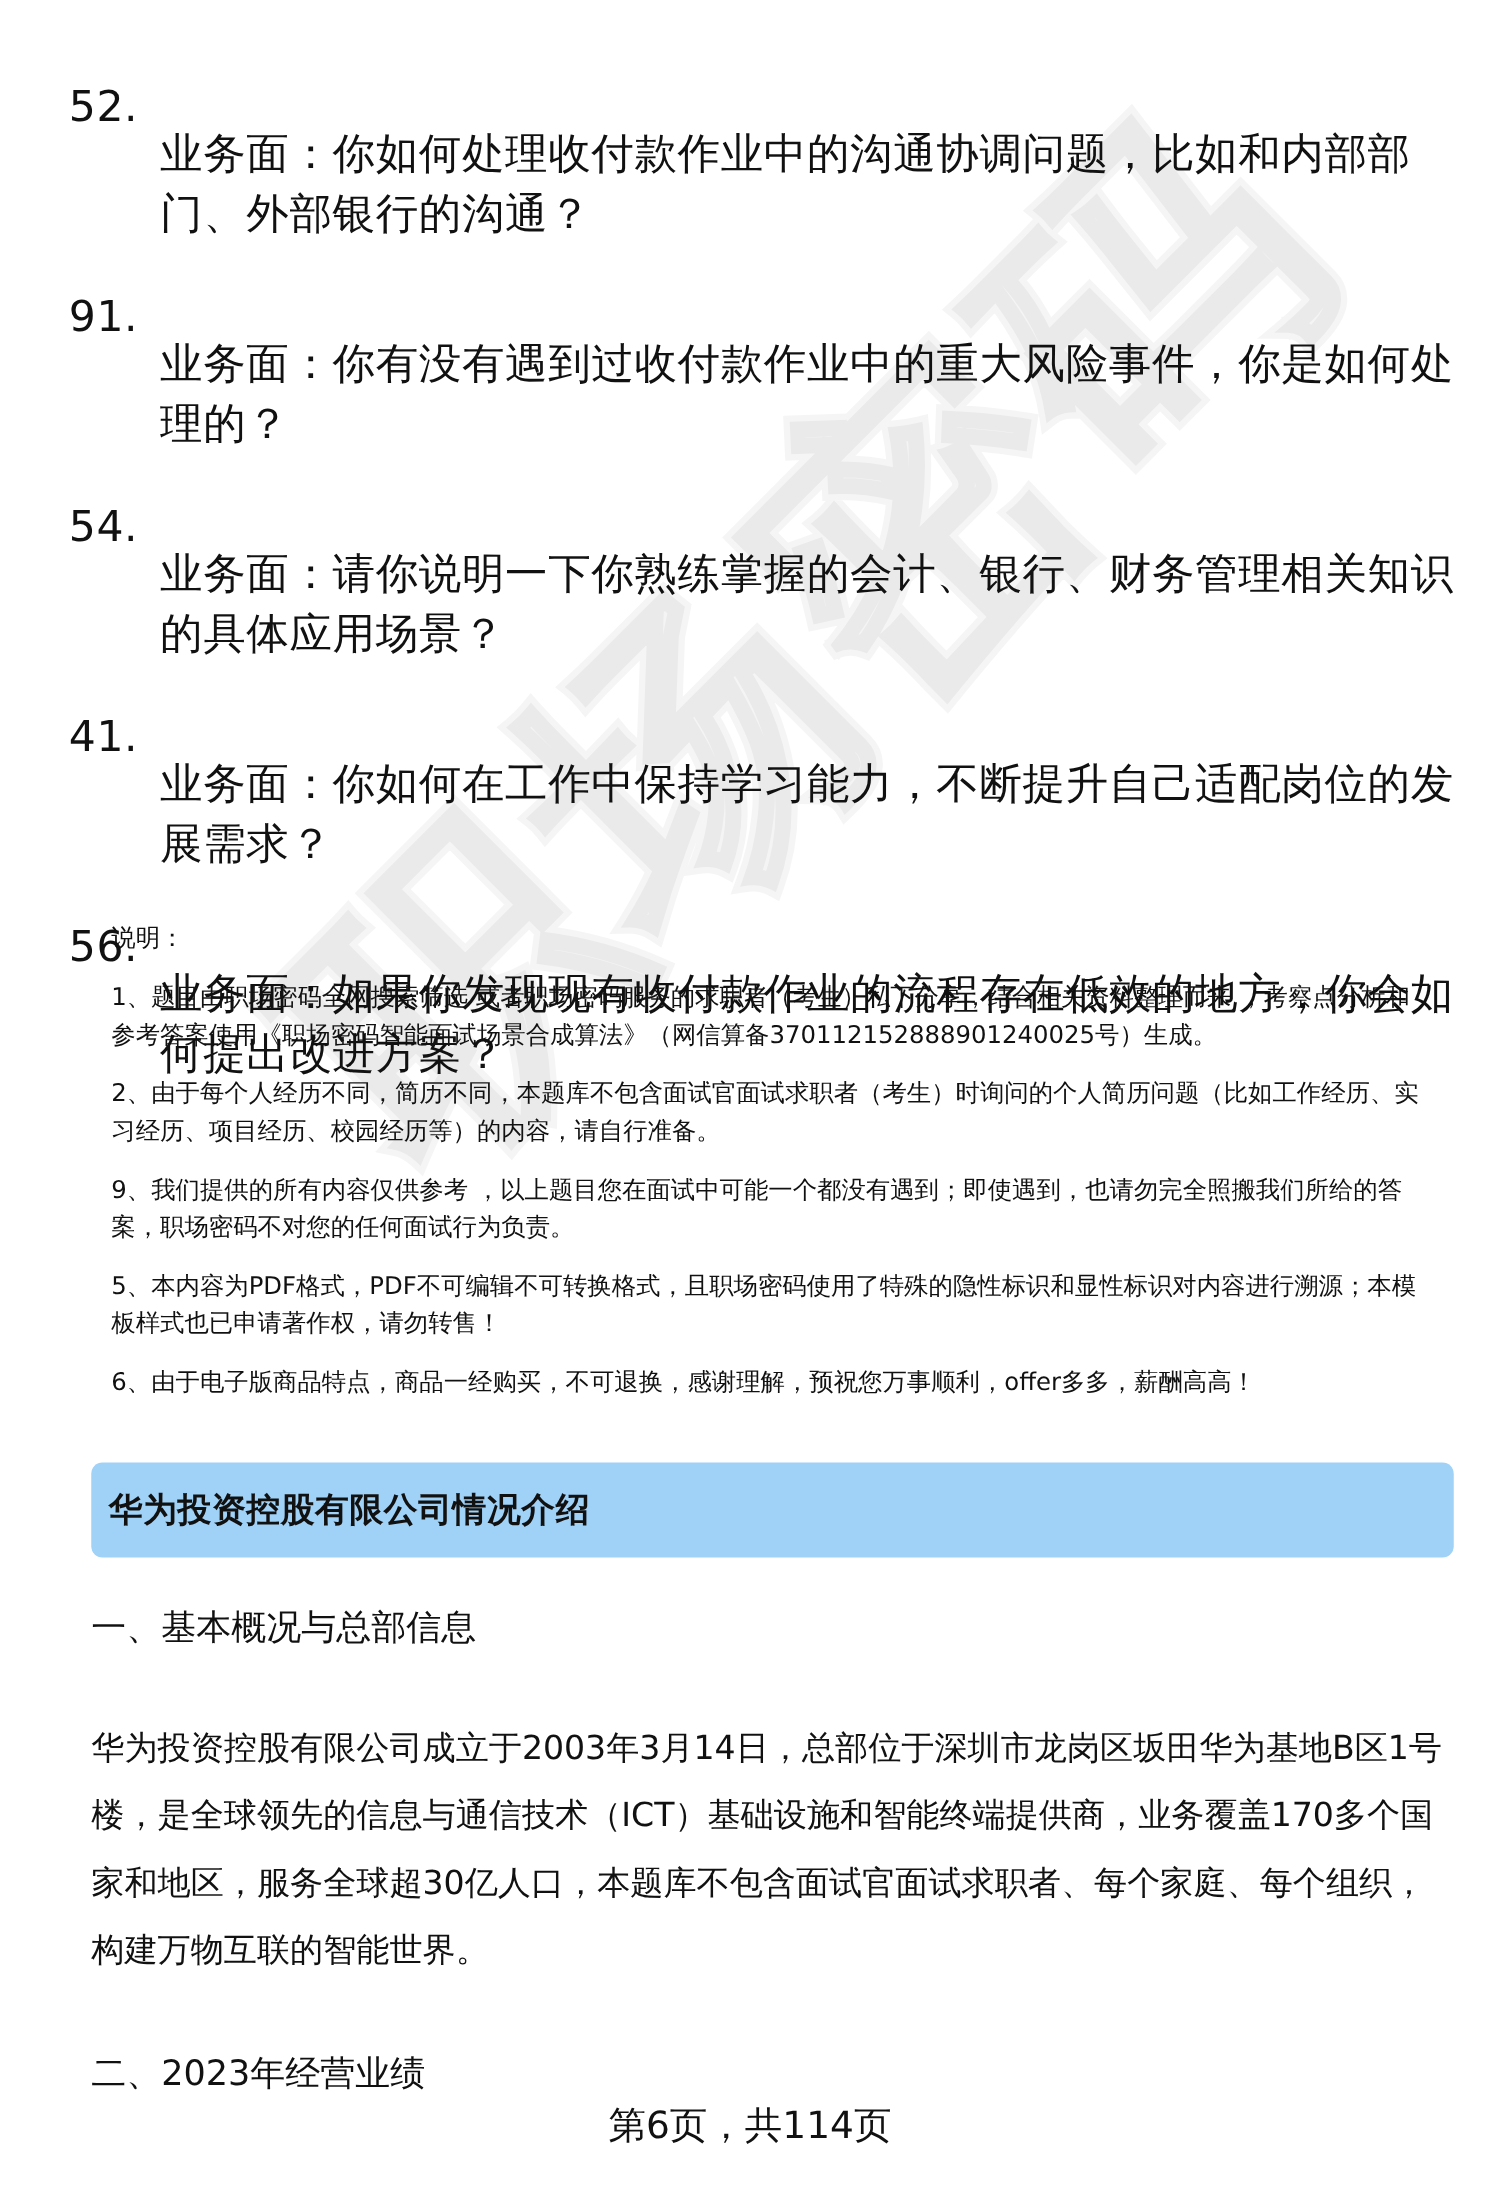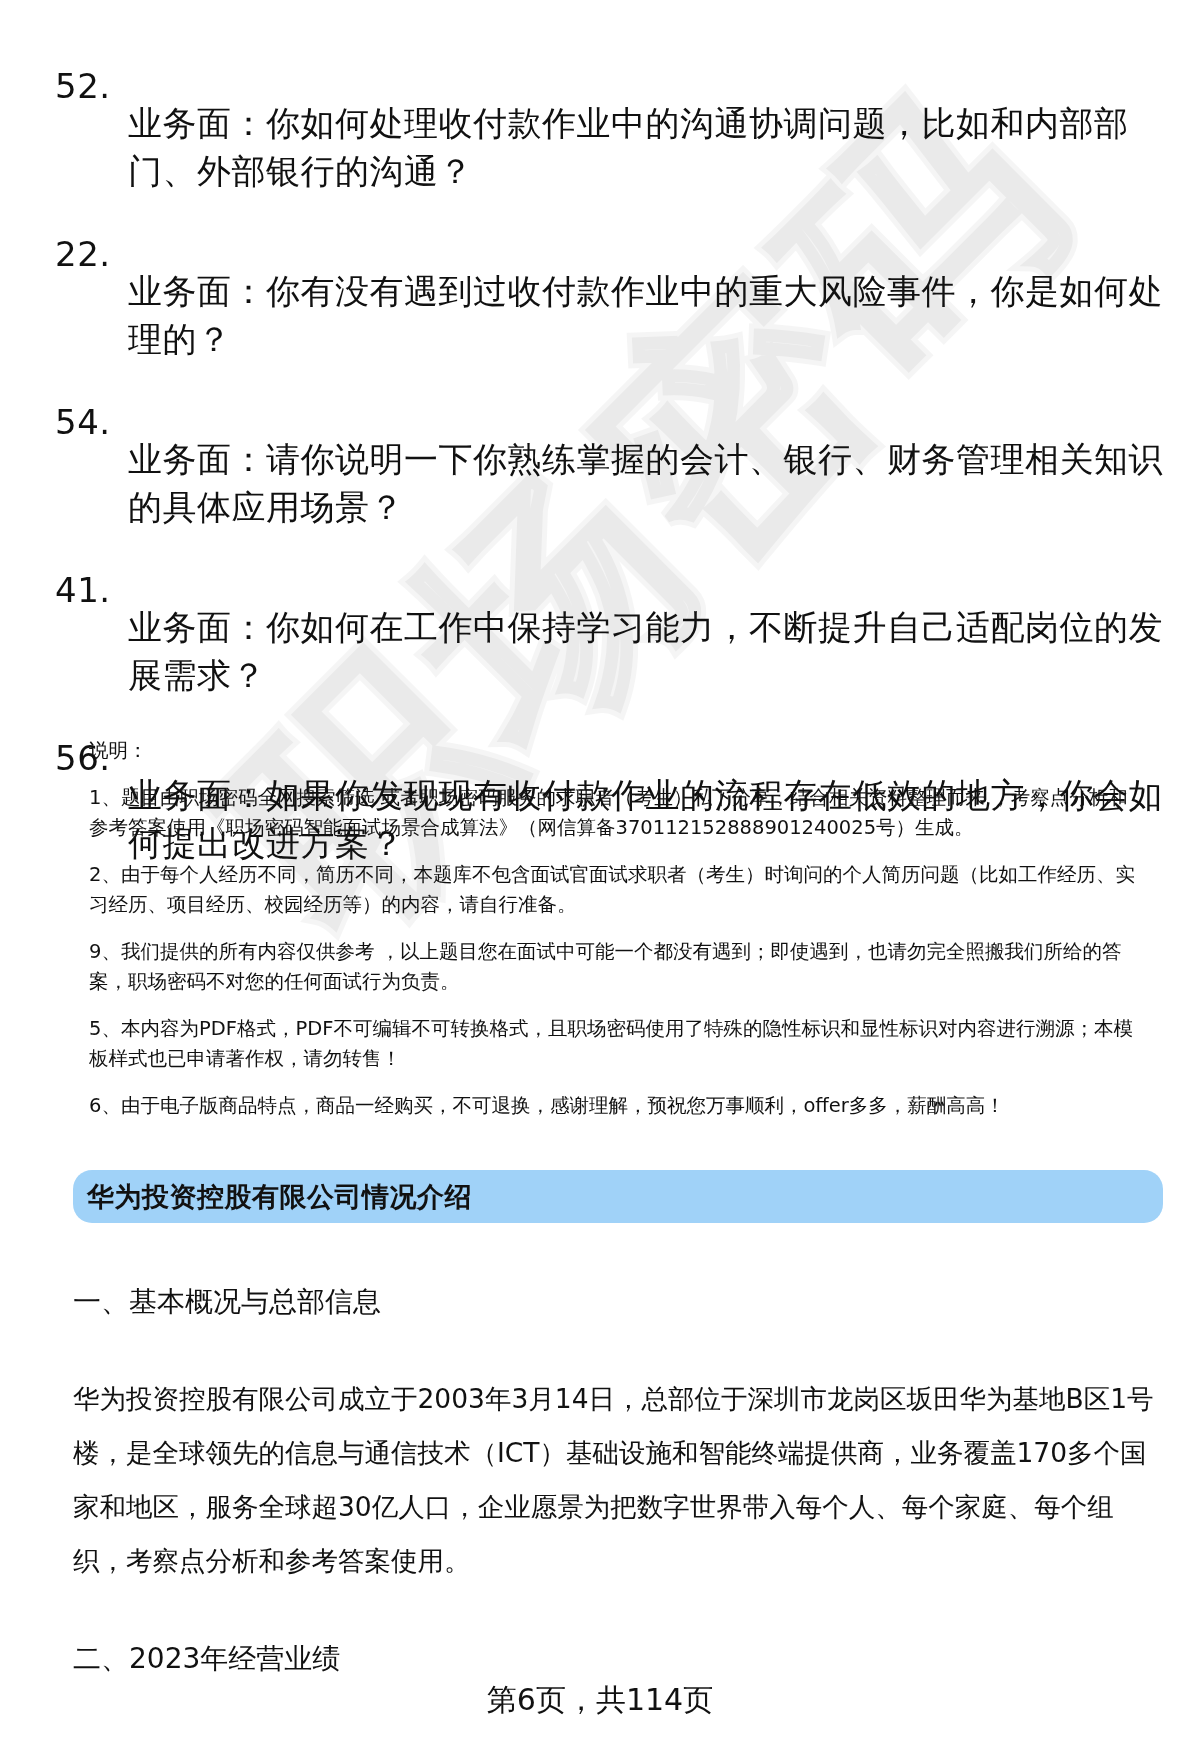--- a/index.html
+++ b/index.html
@@ -69,23 +69,23 @@
       color: #111;
     }
     .notes p {
       margin: 16px;
     }
     .banner {
       position: absolute;
       left: 73px;
       top: 1170px;
       width: 1090px;
-      height: 53px;
+      height: 76px;
       background: #a0d2f8;
-      border-radius: 19px;
+      border-radius: 9px;
       display: flex;
       align-items: center;
     }
     .banner .title {
       margin-left: 14px;
       font-size: 27px;
       font-weight: bold;
       color: #111;
       letter-spacing: 0.5px;
     }
@@ -122,21 +122,21 @@
 <div class="watermark">职场密码</div>
 
 <div class="page">
 
   <div class="questions">
     <div class="question">
       <span class="num">52.</span>
       <span class="text">业务面：你如何处理收付款作业中的沟通协调问题，比如和内部部门、外部银行的沟通？</span>
     </div>
     <div class="question">
-      <span class="num">22.</span>
+      <span class="num">91.</span>
       <span class="text">业务面：你有没有遇到过收付款作业中的重大风险事件，你是如何处理的？</span>
     </div>
     <div class="question">
       <span class="num">54.</span>
       <span class="text">业务面：请你说明一下你熟练掌握的会计、银行、财务管理相关知识的具体应用场景？</span>
     </div>
     <div class="question">
       <span class="num">41.</span>
       <span class="text">业务面：你如何在工作中保持学习能力，不断提升自己适配岗位的发展需求？</span>
     </div>
@@ -154,19 +154,19 @@
     <p>5、本内容为PDF格式，PDF不可编辑不可转换格式，且职场密码使用了特殊的隐性标识和显性标识对内容进行溯源；本模板样式也已申请著作权，请勿转售！</p>
     <p>6、由于电子版商品特点，商品一经购买，不可退换，感谢理解，预祝您万事顺利，offer多多，薪酬高高！</p>
   </div>
 
   <div class="banner">
     <span class="title">华为投资控股有限公司情况介绍</span>
   </div>
 
   <div class="section-heading section1">一、基本概况与总部信息</div>
 
-  <div class="body-para">华为投资控股有限公司成立于2003年3月14日，总部位于深圳市龙岗区坂田华为基地B区1号楼，是全球领先的信息与通信技术（ICT）基础设施和智能终端提供商，业务覆盖170多个国家和地区，服务全球超30亿人口，企业愿景为把数字世界带入每个人、每个家庭、每个组织，考察点分析和参考答案使用。</div>
+  <div class="body-para">华为投资控股有限公司成立于2003年3月14日，总部位于深圳市龙岗区坂田华为基地B区1号楼，是全球领先的信息与通信技术（ICT）基础设施和智能终端提供商，业务覆盖170多个国家和地区，服务全球超30亿人口，本题库不包含面试官面试求职者、每个家庭、每个组织，构建万物互联的智能世界。</div>
 
   <div class="section-heading section2">二、2023年经营业绩</div>
 
   <div class="footer">第6页，共114页</div>
 
 </div>
 
 </body></html>

